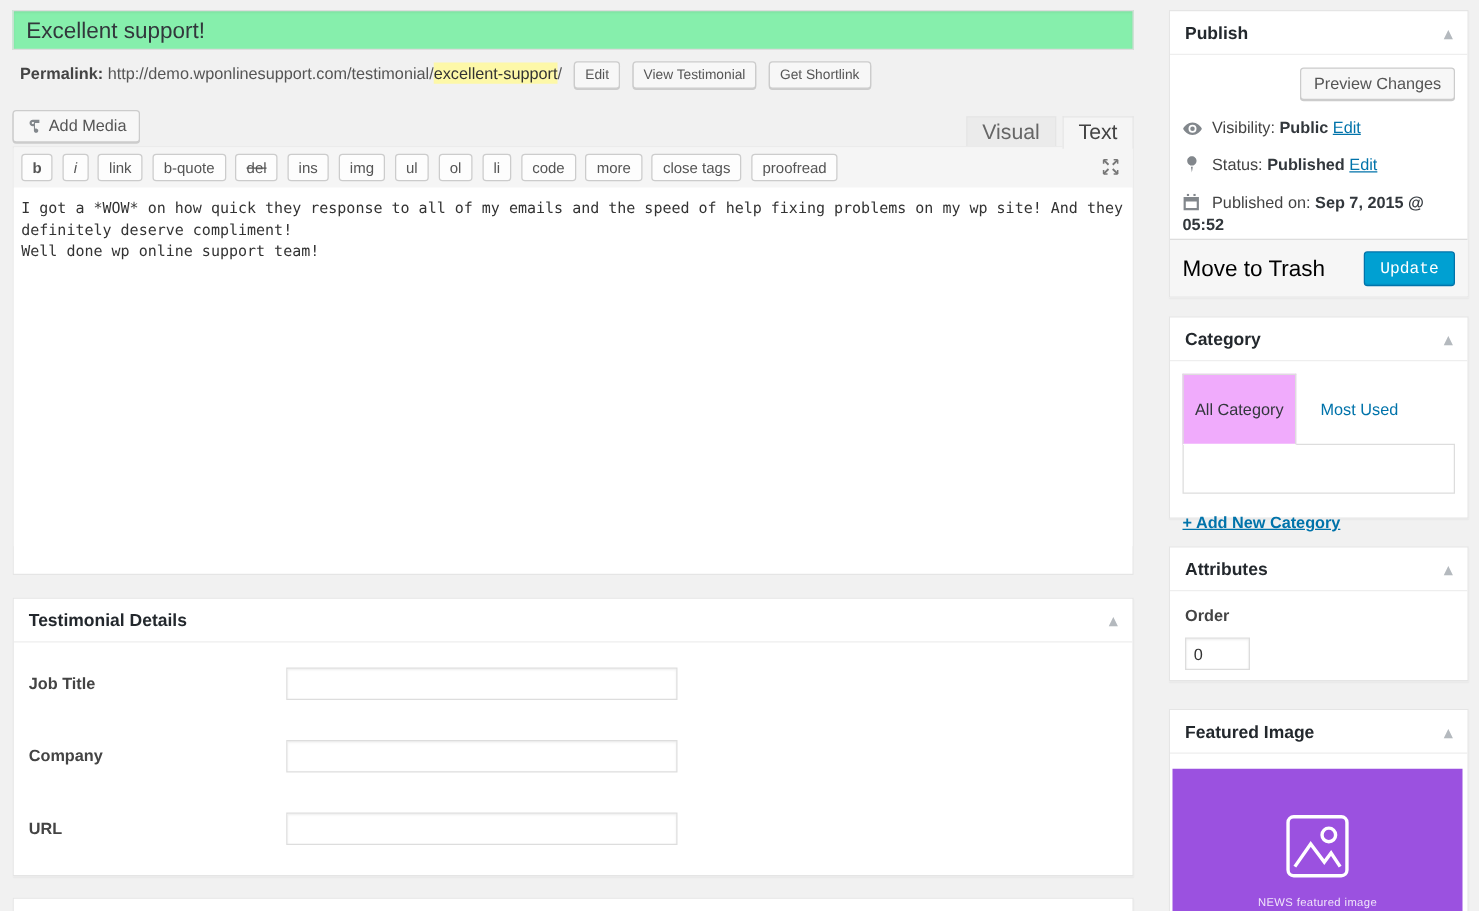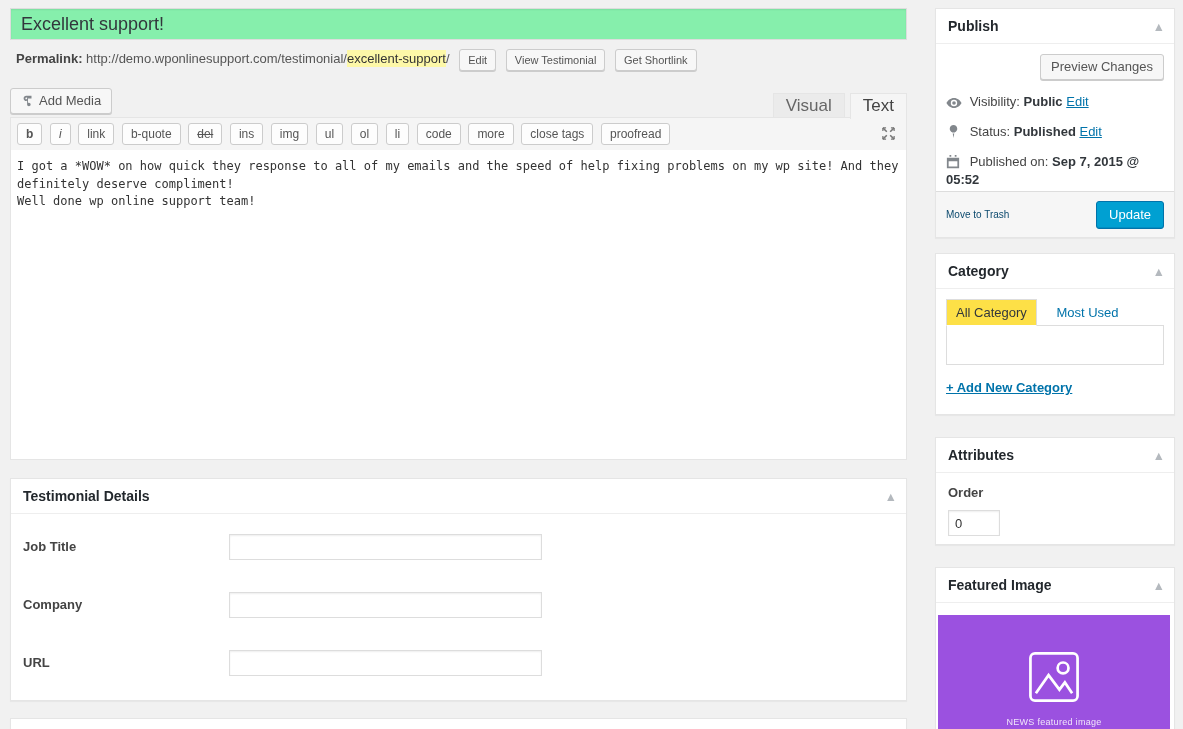--- a/index.html
+++ b/index.html
@@ -119,28 +119,28 @@
   #publish-box { left:935px; top:8px; width:240px; height:230px; }
   #publish-inside { padding:10px; }
   #preview-row { text-align:right; margin-bottom:14px; }
   .misc-row { margin:12px 0; font-size:13px; color:#444; }
   .misc-row .dashicon { display:inline-block; width:16px; vertical-align:-3px; margin-right:4px; }
   .misc-row b { color:#32373c; }
   #publish-footer {
     position:absolute; bottom:0; left:0; right:0; height:46px;
     background:#f6f6f6; border-top:1px solid #ddd; padding:9px 10px;
   }
-  #trash-link { color:#0c4a6e; text-decoration:none; line-height:28px; font-size:10px; }
-  #update-btn { float:right; }
+  #trash-link { color:#000000; text-decoration:none; line-height:28px; font-size:18px; }
+  #update-btn { float:right;font-family:Liberation Mono, monospace; }
 
   #category-box { left:935px; top:253px; width:240px; height:162px; }
   #category-inside { padding:10px 10px; }
   .cat-tab-active {
-    display:inline-block; background:#fde047; border:1px solid #ddd; border-bottom:1px solid #fff;
-    padding:5px 9px; position:relative; z-index:2; margin-bottom:-1px;
+    display:inline-block; background:#f0abfc; border:1px solid #ddd; border-bottom:1px solid #fff;
+    padding:20px 9px; position:relative; z-index:2; margin-bottom:-1px;
     font-size:13px; color:#32373c; cursor:pointer;
   }
   .cat-tab-link { margin-left:16px; font-size:13px; text-decoration:none; }
   #cat-panel { border:1px solid #ddd; background:#fff; height:40px; position:relative; z-index:1; }
   #add-new-cat { display:inline-block; margin-top:15px; font-size:13px; font-weight:bold; }
 
   #attributes-box { left:935px; top:437px; width:240px; height:108px; }
   #attributes-inside { padding:12px; }
   #order-label { font-weight:bold; color:#444; }
   #order-input {

